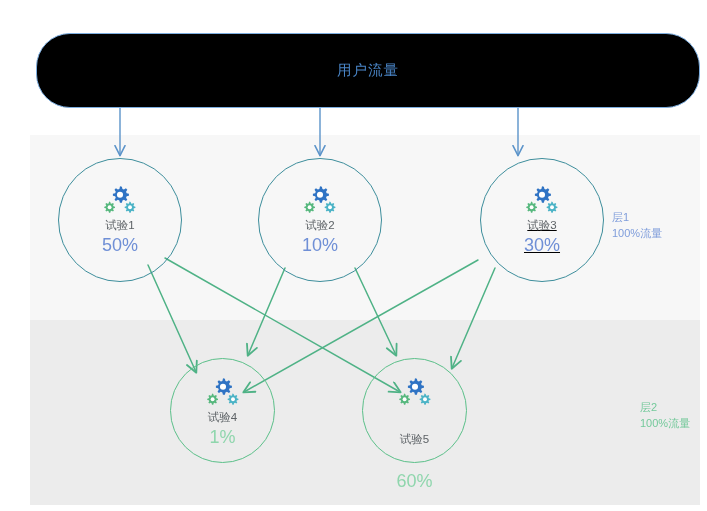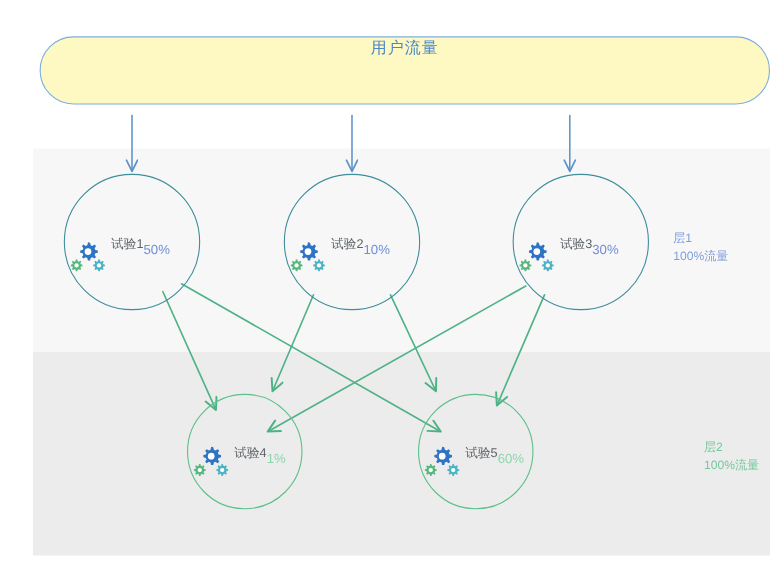--- a/index.html
+++ b/index.html
@@ -45,42 +45,43 @@
     height: 511px;
     pointer-events: none;
   }
 
   
   .traffic-pill {
     position: absolute;
     left: 36px;
     top: 33px;
     width: 664px;
-    height: 62px;
+    height: 75px;
     box-sizing: border-box;
     border: 1.6px solid #7daee0;
     border-radius: 34px;
-    background: #fef9c3;
+    background: #000000;
     display: flex;
+    align-items: center;
     justify-content: center;
   }
   .traffic-pill .pill-label {
     font-size: 14.5px;
     color: #4a86c8;
     letter-spacing: 1px;
   }
 
   
   .node {
     position: absolute;
     box-sizing: border-box;
     border-radius: 50%;
     background: transparent;
     display: flex;
-    flex-direction: row;
+    flex-direction: column;
     align-items: center;
     justify-content: flex-start;
   }
   .node.tier1 {
     width: 124px;
     height: 124px;
     border: 1.5px solid #3e8e9c;
     top: 158px;
   }
   .node.tier2 {
@@ -99,34 +100,34 @@
   }
   .gear-wrap svg { display: block; }
 
   .node-name {
     margin-top: 4px;
     font-size: 11.5px;
     color: #5d6266;
     line-height: 1.3;
   }
   .node-pct {
-    margin-top: 14px;
-    font-size: 12px;
+    margin-top: 1px;
+    font-size: 18px;
     line-height: 1.25;
     text-align: right;
   }
   .node.tier1 .node-pct { color: #6f8fd6; }
   .node.tier2 .node-pct { color: #8fd6ad; }
 
   
   #node-exp1 { left: 58px; }
   #node-exp2 { left: 258px; }
-  #node-exp3 { left: 466px; }
+  #node-exp3 { left: 480px; text-decoration: underline; }
   #node-exp4 { left: 170px; }
-  #node-exp5 { left: 380px; }
+  #node-exp5 { left: 362px; gap: 22px; }
 
   
   .layer-label {
     position: absolute;
     font-size: 11px;
     line-height: 1.45;
   }
   .layer-label .ll-title { display: block; }
   .layer-label .ll-sub   { display: block; }
   #layer-label-1 { left: 612px; top: 210px; color: #7f9ddb; }

